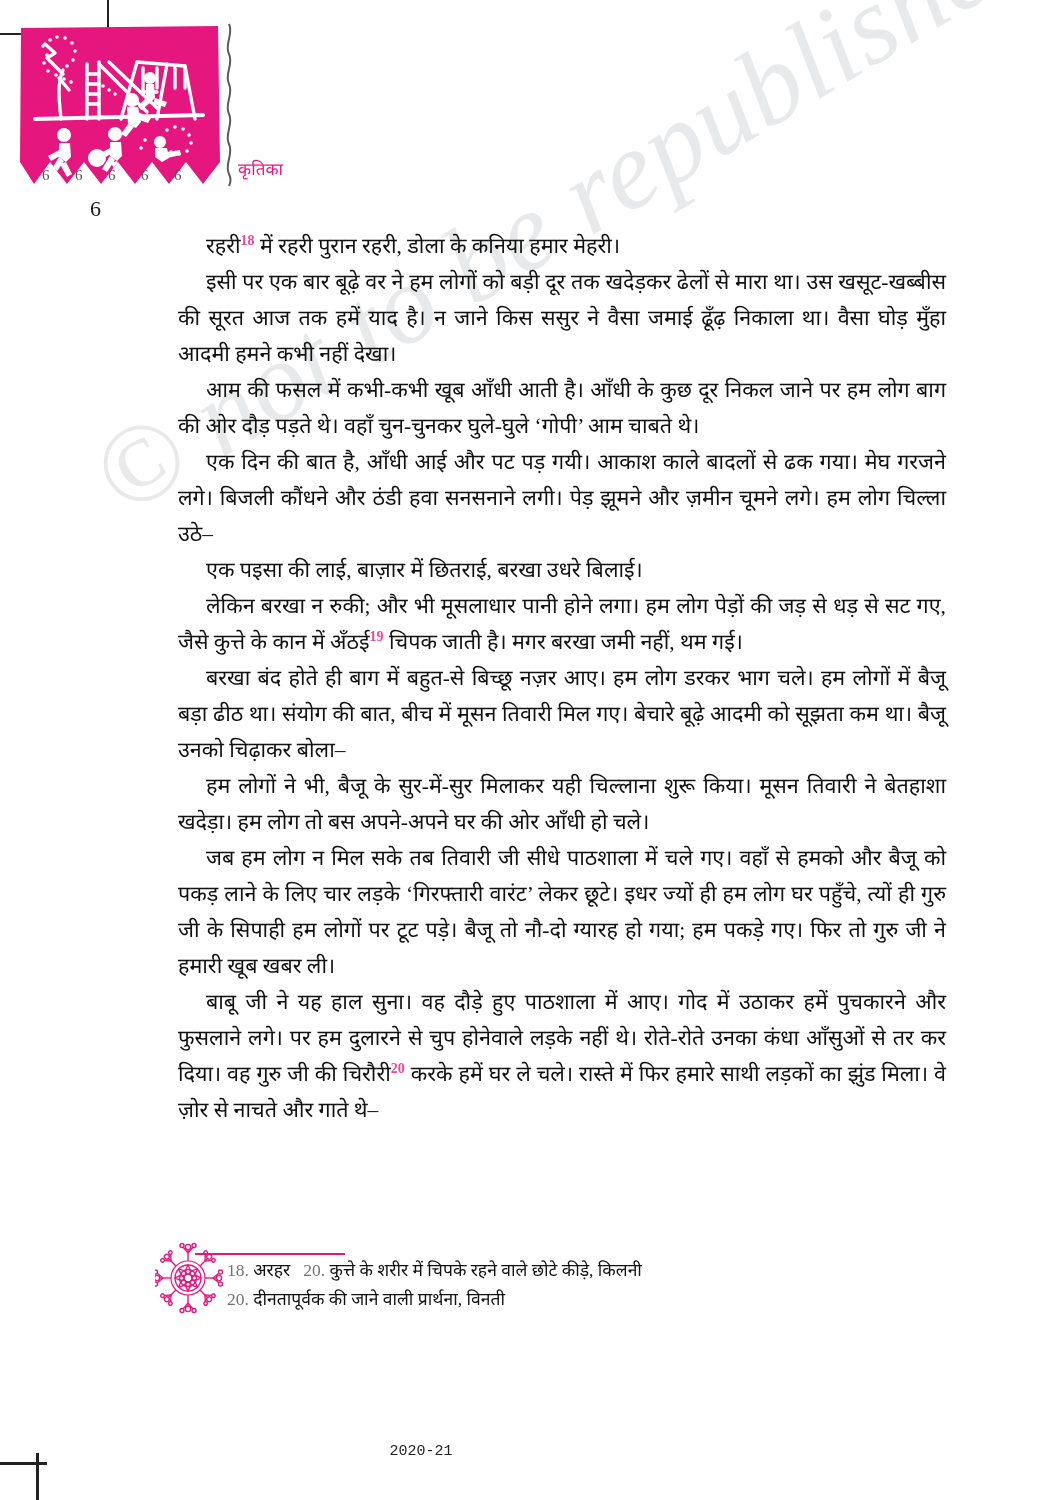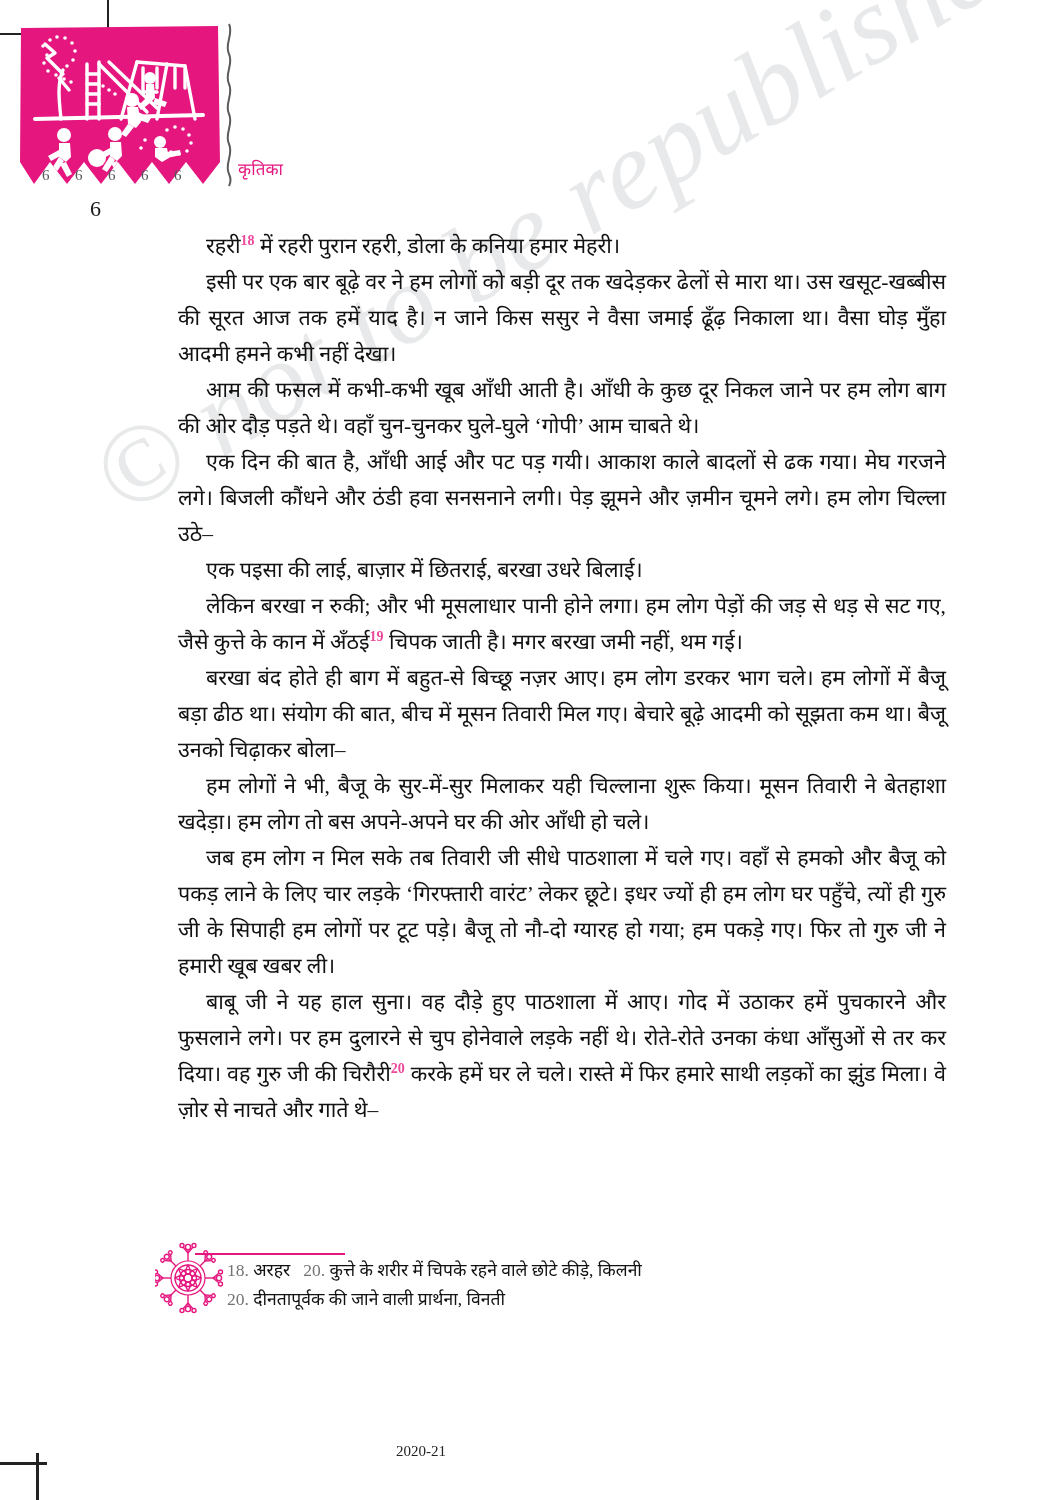--- a/index.html
+++ b/index.html
@@ -132,21 +132,21 @@
     white-space: nowrap;
   }
   .fn-num { color: #737373; }
 
   
   #page-footer {
     position: absolute;
     left: 0; top: 1443px;
     width: 842px;
     text-align: center;
-    font-family: Liberation Serif, serif;
+    font-family: Liberation Mono, monospace;
     font-size: 15px;
     color: #222;
   }
 </style>
 </head>
 <body>
 
 <div class="reg reg-tl-v"></div>
 <div class="reg reg-tl-h"></div>
 <div class="reg reg-bl-v"></div>

